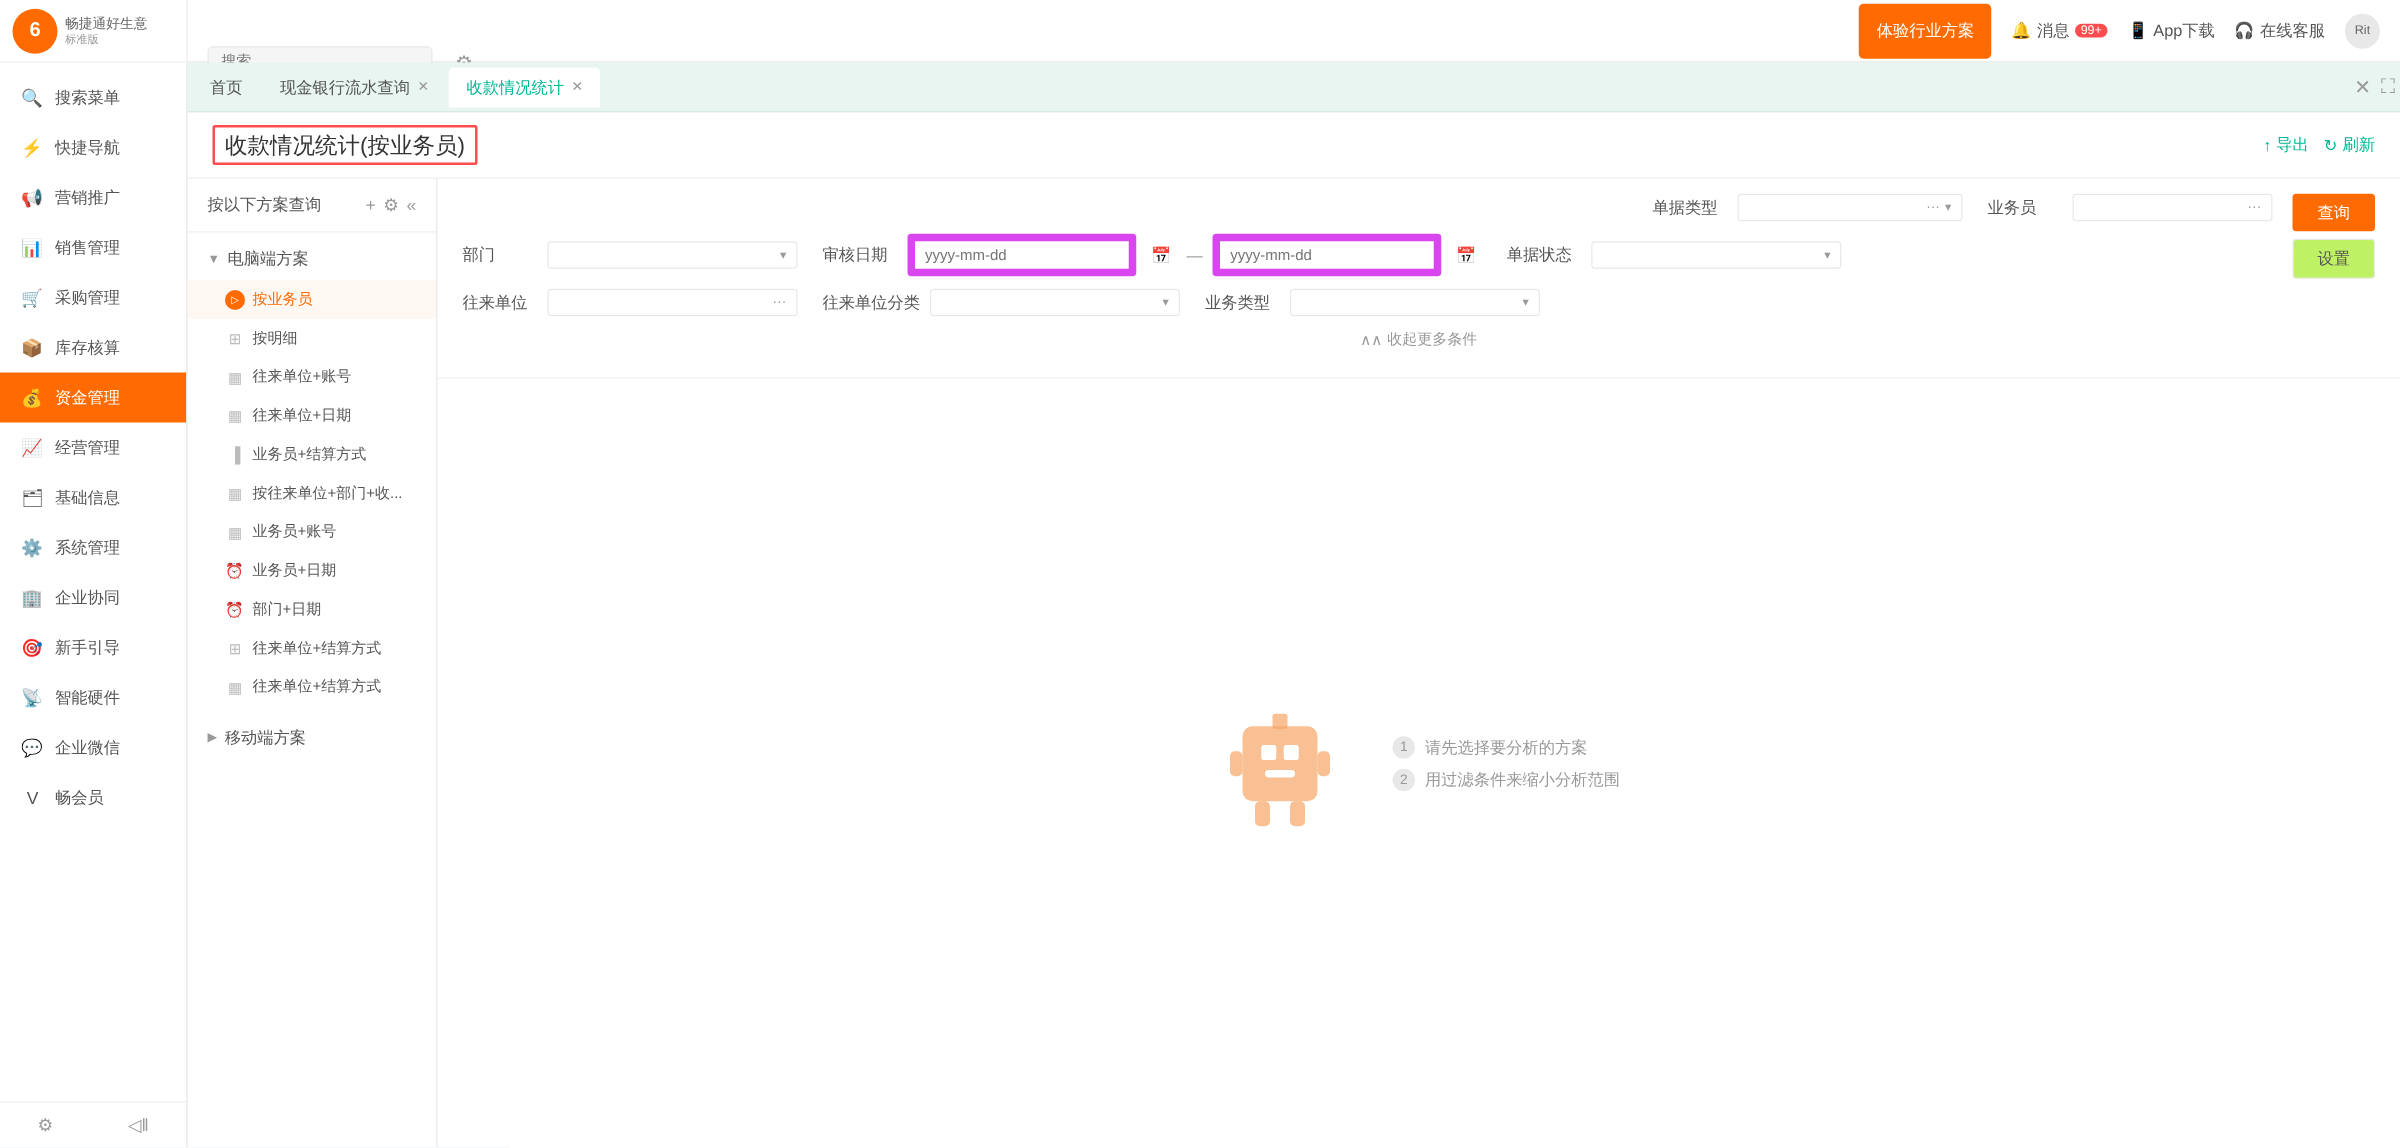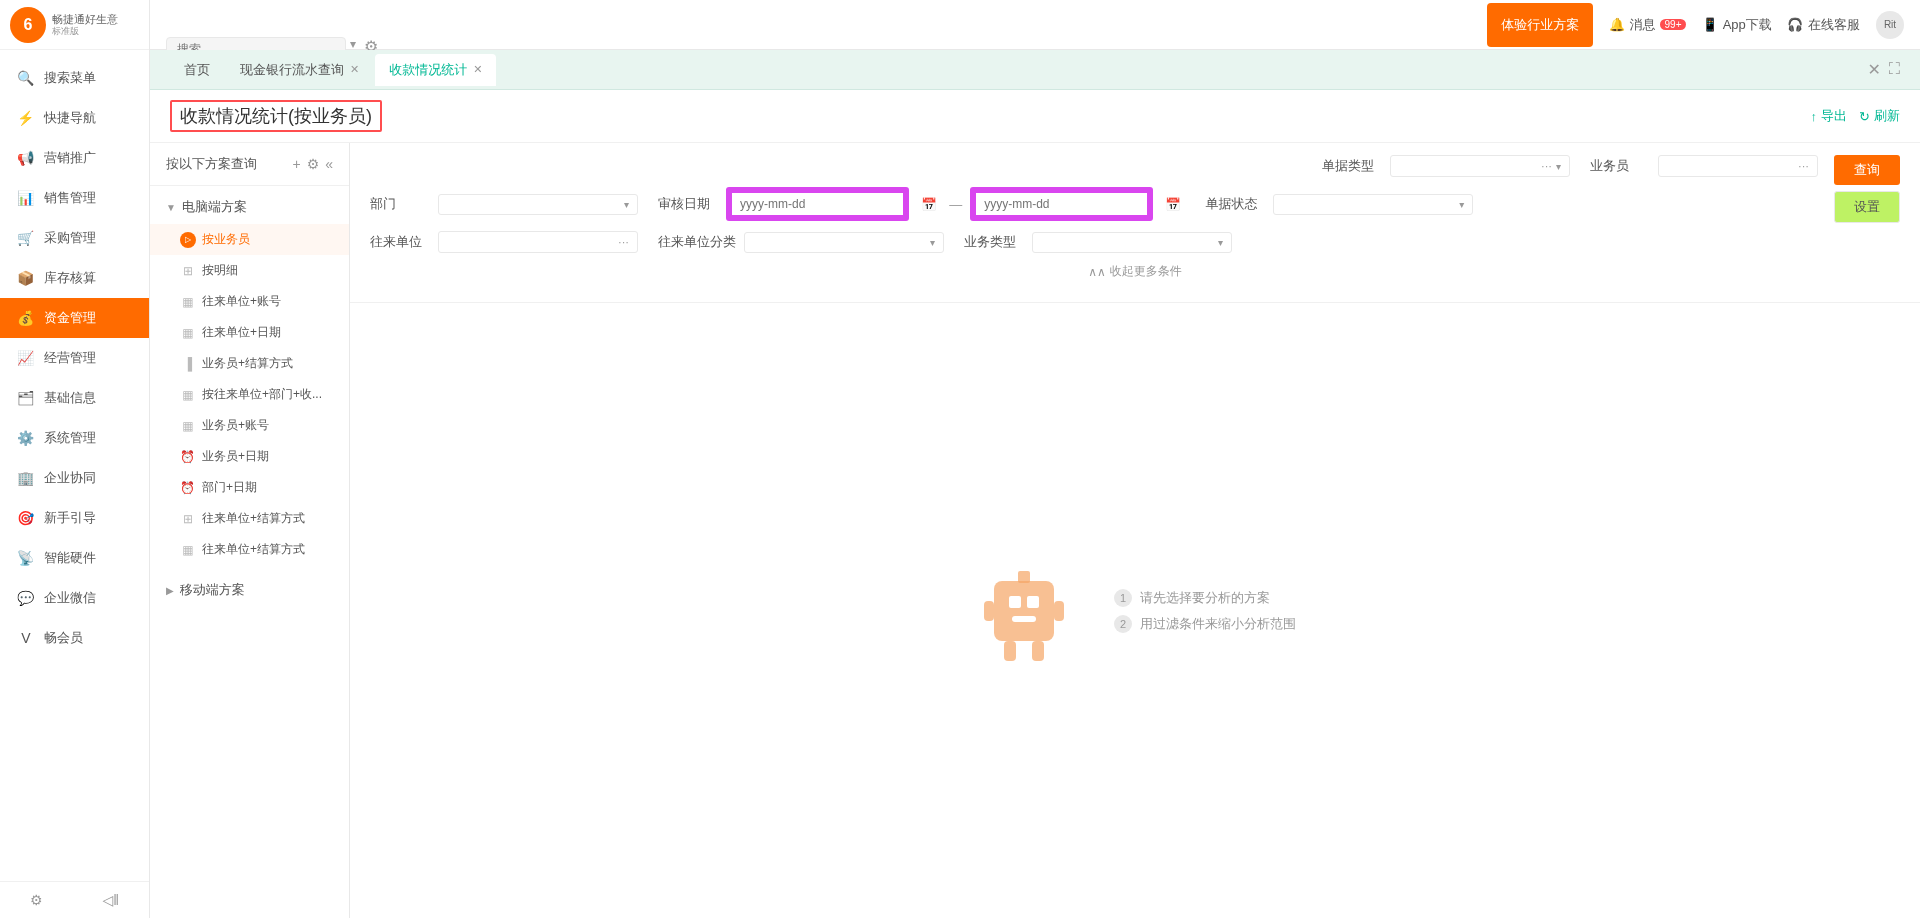--- a/index.html
+++ b/index.html
@@ -19,30 +19,30 @@
     .sidebar-item.active { background: #ff6b00; color: #fff; border-radius: 0; }
     .sidebar-item .s-icon { width: 20px; height: 20px; margin-right: 8px; display: flex; align-items: center; justify-content: center; font-size: 14px; }
     .sidebar-bottom { padding: 10px 0; border-top: 1px solid #f0f0f0; display: flex; align-items: center; justify-content: space-around; }
     .sidebar-bottom-btn { cursor: pointer; color: #999; font-size: 14px; }
 
     
     .main-area { flex: 1; display: flex; flex-direction: column; overflow: hidden; }
 
     
     .top-bar { height: 50px; background: #fff; display: flex; align-items: center; padding: 0 16px; border-bottom: 1px solid #e8e8e8; justify-content: space-between; }
-    .top-bar-left { display: flex; align-items: flex-start; gap: 4px; margin-top: 48px; }
+    .top-bar-left { display: flex; align-items: flex-end; gap: 4px; margin-top: 48px; }
     .top-search { background: #f5f5f5; border: 1px solid #e8e8e8; border-radius: 4px; padding: 4px 10px; font-size: 12px; color: #999; width: 180px; }
     .top-bar-actions { display: flex; align-items: center; gap: 16px; }
     .top-btn-trial { background: #ff6b00; color: white; border: none; border-radius: 4px; padding: 13px 14px; cursor: pointer; font-size: 13px; }
     .top-icon-btn { display: flex; align-items: center; gap: 4px; color: #555; cursor: pointer; font-size: 13px; }
     .badge { background: #ff4d4f; color: white; border-radius: 10px; padding: 0 5px; font-size: 10px; }
     .user-avatar { width: 28px; height: 28px; border-radius: 50%; background: #e8e8e8; display: flex; align-items: center; justify-content: center; font-size: 10px; color: #666; }
 
     
-    .tabs-bar { height: 40px; background: #e8f5f0; display: flex; align-items: center; padding: 0 20px; border-bottom: 1px solid #d0e8e0; justify-content: center; }
+    .tabs-bar { height: 40px; background: #e8f5f0; display: flex; align-items: center; padding: 0 4px; border-bottom: 1px solid #d0e8e0; justify-content: center; }
     .tab { display: flex; align-items: center; padding: 0 14px; height: 32px; cursor: pointer; color: #555; font-size: 13px; border-radius: 4px 4px 0 0; margin-right: 2px; }
     .tab.active { background: #fff; color: #00b894; font-weight: 500; }
     .tab-close { margin-left: 6px; color: #999; font-size: 11px; cursor: pointer; }
     .tab-home { color: #555; }
     .window-controls { margin-left: auto; display: flex; gap: 8px; }
 
     
     .page-content { flex: 1; display: flex; flex-direction: column; overflow: hidden; background: #f5f5f5; }
 
     

